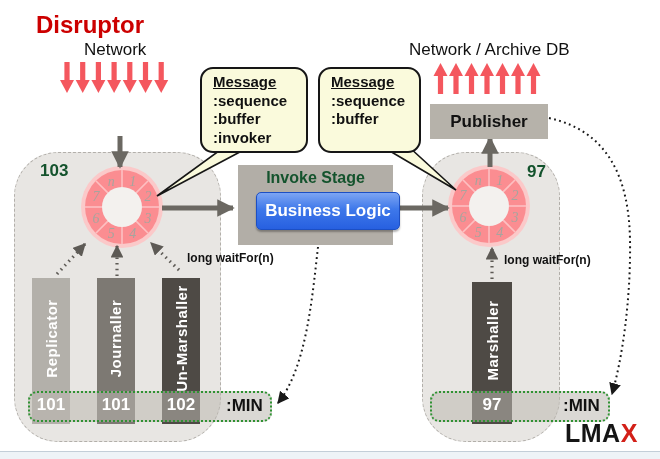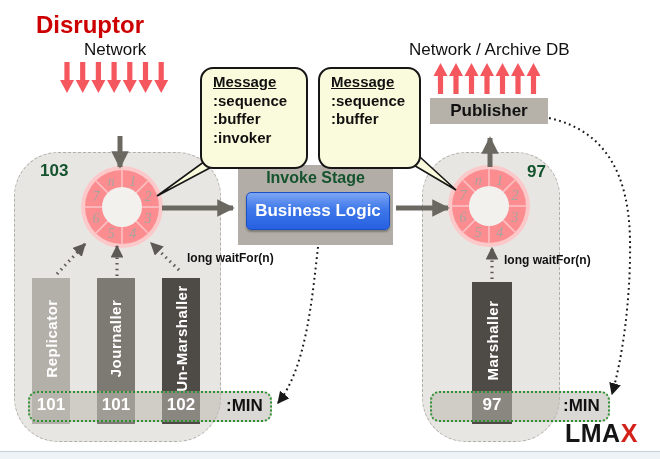--- a/index.html
+++ b/index.html
@@ -21,37 +21,37 @@
   .net-label  { font-size:17px; font-weight:normal; color:#111; white-space:nowrap; }
   #net-in  { left:84px;  top:40px; }
   #net-out { left:409px; top:40px; }
 
   .graybox {
     position:absolute; background:#b6b2aa; color:#111;
     font-weight:bold; font-size:17px;
     display:flex; align-items:center; justify-content:center;
   }
   #receiver-box  { left:58px;  top:97px; width:120px; height:36px; }
-  #publisher-box { left:430px; top:98px; width:118px; height:26px; }
+  #publisher-box { left:430px; top:104px; width:118px; height:35px; }
 
   .container {
     position:absolute; background:#e8e6e3;
     border:1.6px dashed #b2afaa; border-radius:44px;
   }
   #container-left  { left:14px;  top:152px; width:205px; height:288px; }
   #container-right { left:422px; top:152px; width:136px; height:288px; }
 
   .counter { position:absolute; font-size:17px; font-weight:bold; color:#14532d; z-index:2; }
   #counter-left  { left:40px;  top:161px; }
   #counter-right { left:527px; top:162px; }
 
   #invoke-box { left:238px; top:165px; width:155px; height:80px; background:#b2aea7; }
   #invoke-label { text-align:center; margin-top:4px; color:#14532d; font-weight:bold; font-size:16px; }
   #bizlogic-box {
-    left:246px; top:192px; width:142px; height:36px;
+    left:256px; top:192px; width:142px; height:36px;
     background:linear-gradient(#7da5f3 0%, #3e78ea 45%, #2760e0 100%);
     border:1px solid #1c4fc4; border-radius:5px;
     color:#fff; font-weight:bold; font-size:17px;
     display:flex; align-items:center; justify-content:center;
     box-shadow:0 2px 2px rgba(0,0,0,.3);
   }
 
   .waitfor { position:absolute; font-size:12px; font-weight:bold; color:#111; white-space:nowrap; z-index:6; }
   #wait-left  { left:187px; top:251px; }
   #wait-right { left:504px; top:253px; }
@@ -76,21 +76,21 @@
   #min-label-left  { left:226px; top:396px; }
   #min-label-right { left:563px; top:396px; }
   .bar-value { position:absolute; top:395px; color:#fff; font-weight:bold; font-size:17px; text-align:center; }
   #val-replicator   { left:32px;  width:38px; }
   #val-journaller   { left:97px;  width:38px; }
   #val-unmarshaller { left:162px; width:38px; }
   #val-marshaller   { left:472px; width:40px; }
 
   .callout {
     position:absolute; background:#fafadc; border:2px solid #161616;
-    border-radius:13px; padding:4px 8px 20px 11px;
+    border-radius:13px; padding:4px 8px 4px 11px;
     font-size:15px; font-weight:bold; color:#111; line-height:18.5px;
   }
   #callout-1 { left:200px; top:67px; width:85px; height:74px; }
   #callout-2 { left:318px; top:67px; width:80px; height:74px; }
   .co-title { text-decoration:underline; }
 
   #lmax-logo { left:565px; top:419px; font-size:25px; font-weight:900; letter-spacing:.5px; color:#151515; white-space:nowrap; }
   #lmax-logo .lmax-x { color:#d32018; }
 
   #bottom-strip { left:0; top:451px; width:660px; height:8px; background:#eef3f7; border-top:1.5px solid #c3ced8; z-index:0; }

